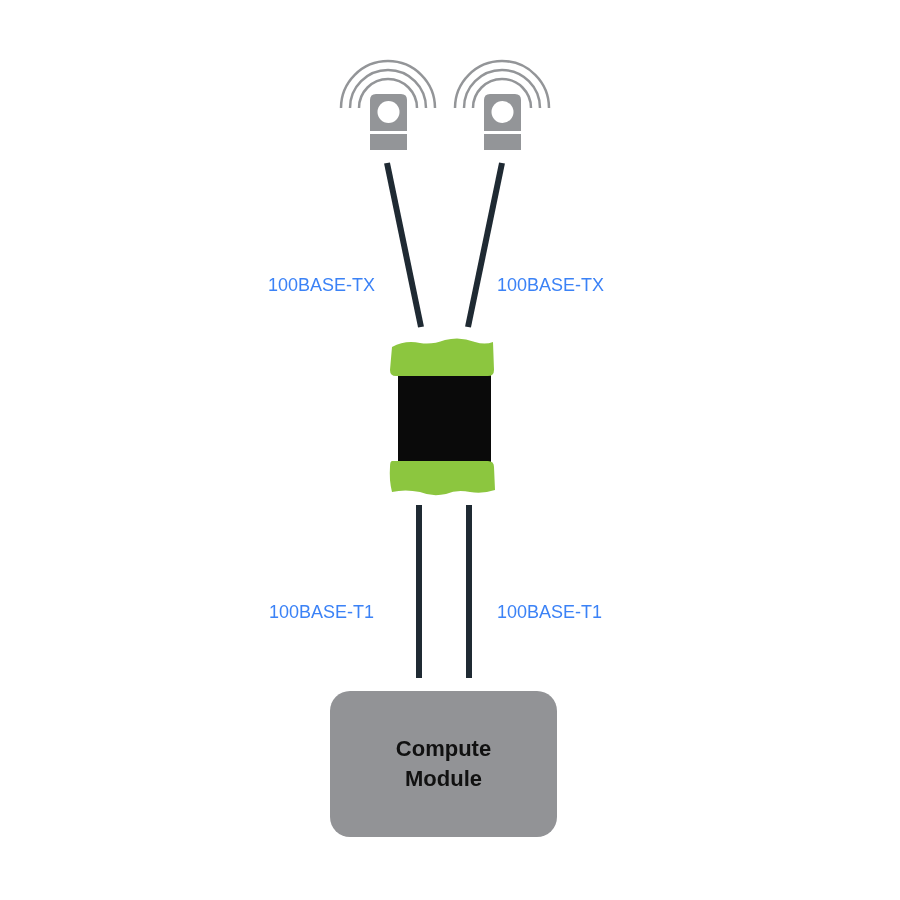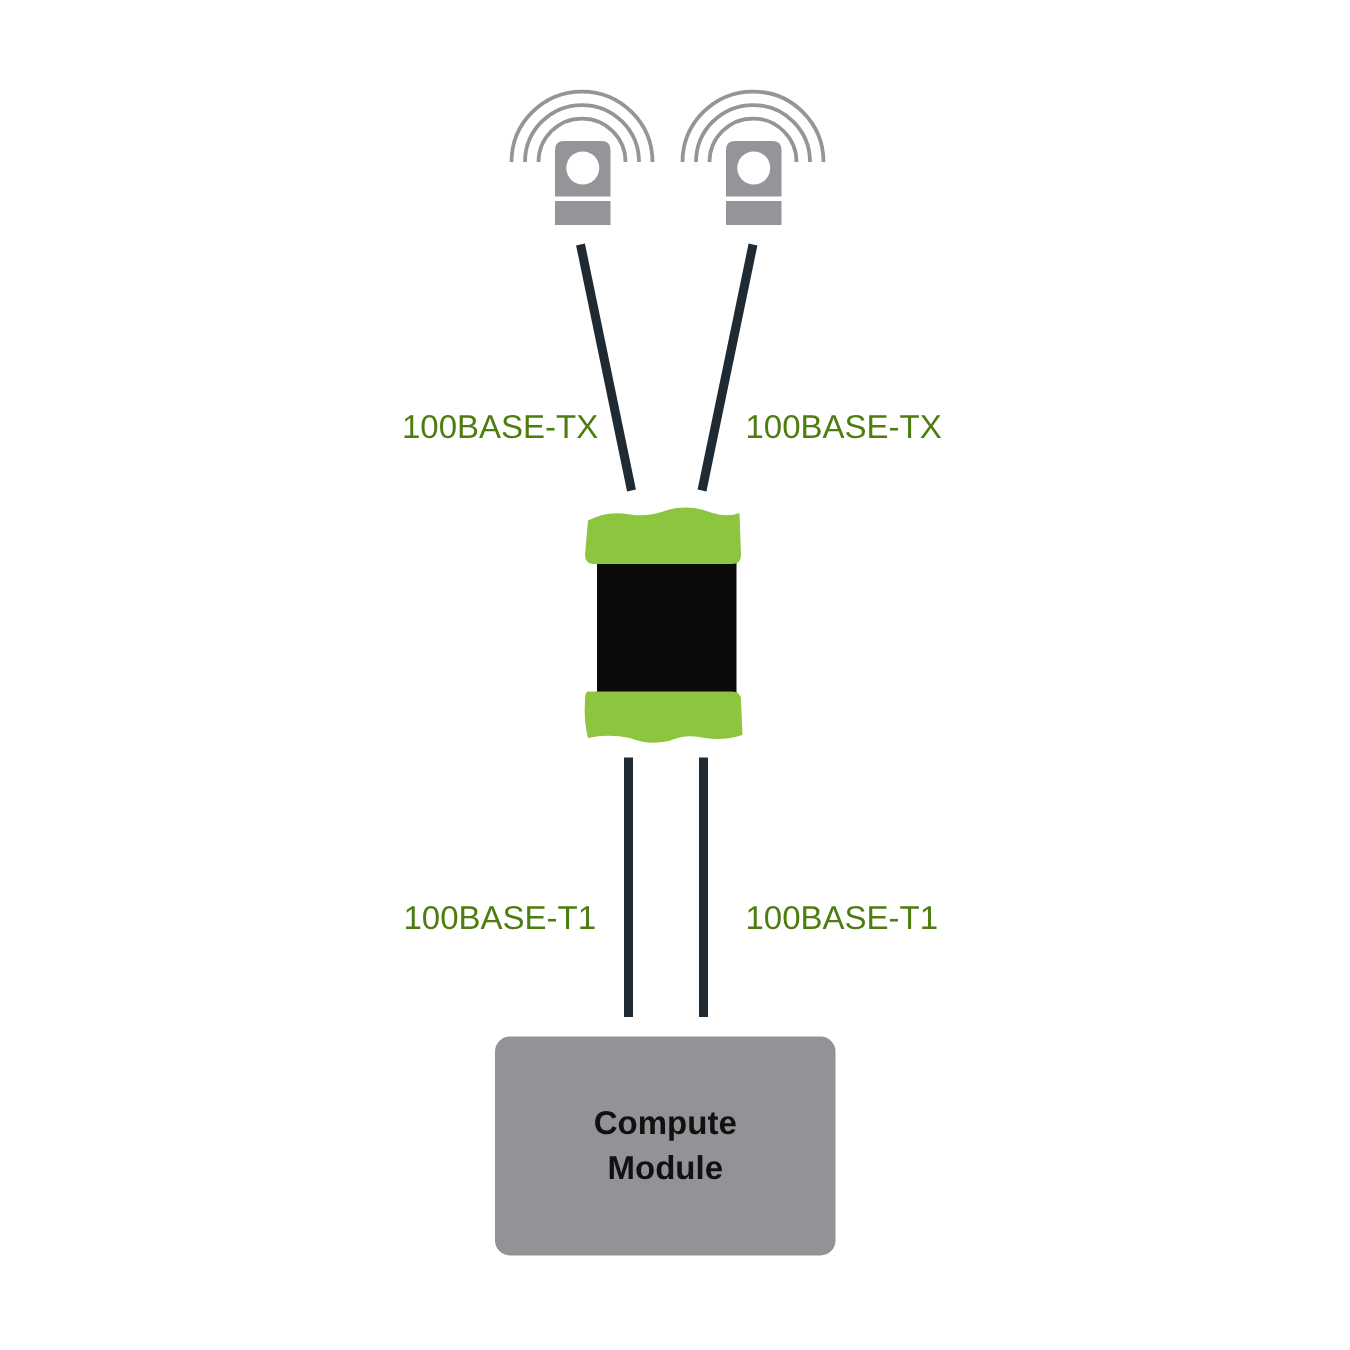--- a/index.html
+++ b/index.html
@@ -1,19 +1,19 @@
 <!DOCTYPE html>
 <html><head>
 <meta charset="utf-8">
 <style>
   html, body { margin:0; padding:0; background:#ffffff; }
   body { width:900px; height:900px; position:relative; overflow:hidden; font-family:"Liberation Sans", sans-serif; }
   svg.diagram { position:absolute; left:0; top:0; }
-  .label { position:absolute; font-size:22px; color:#4d7c0f; white-space:nowrap; line-height:20px; }
-  .module { position:absolute; left:330px; top:691px; width:227px; height:146px; background:#929396; border-radius:10px; display:flex; flex-direction:column; align-items:center; justify-content:center; }
+  .label { position:absolute; font-size:18px; color:#3b82f6; white-space:nowrap; line-height:20px; }
+  .module { position:absolute; left:330px; top:691px; width:227px; height:146px; background:#929396; border-radius:20px; display:flex; flex-direction:column; align-items:center; justify-content:center; }
   .module span { font-size:22px; font-weight:bold; color:#111; line-height:30px; display:block; text-align:center; }
 </style>
 </head>
 <body>
 
 <svg class="diagram" width="900" height="900" viewBox="0 0 900 900">
 
   <g>
     <path d="M341,108 A47,47 0 0 1 435,108" fill="none" stroke="#939598" stroke-width="2.5"></path>
     <path d="M350,108 A38,38 0 0 1 426,108" fill="none" stroke="#939598" stroke-width="2.5"></path>

